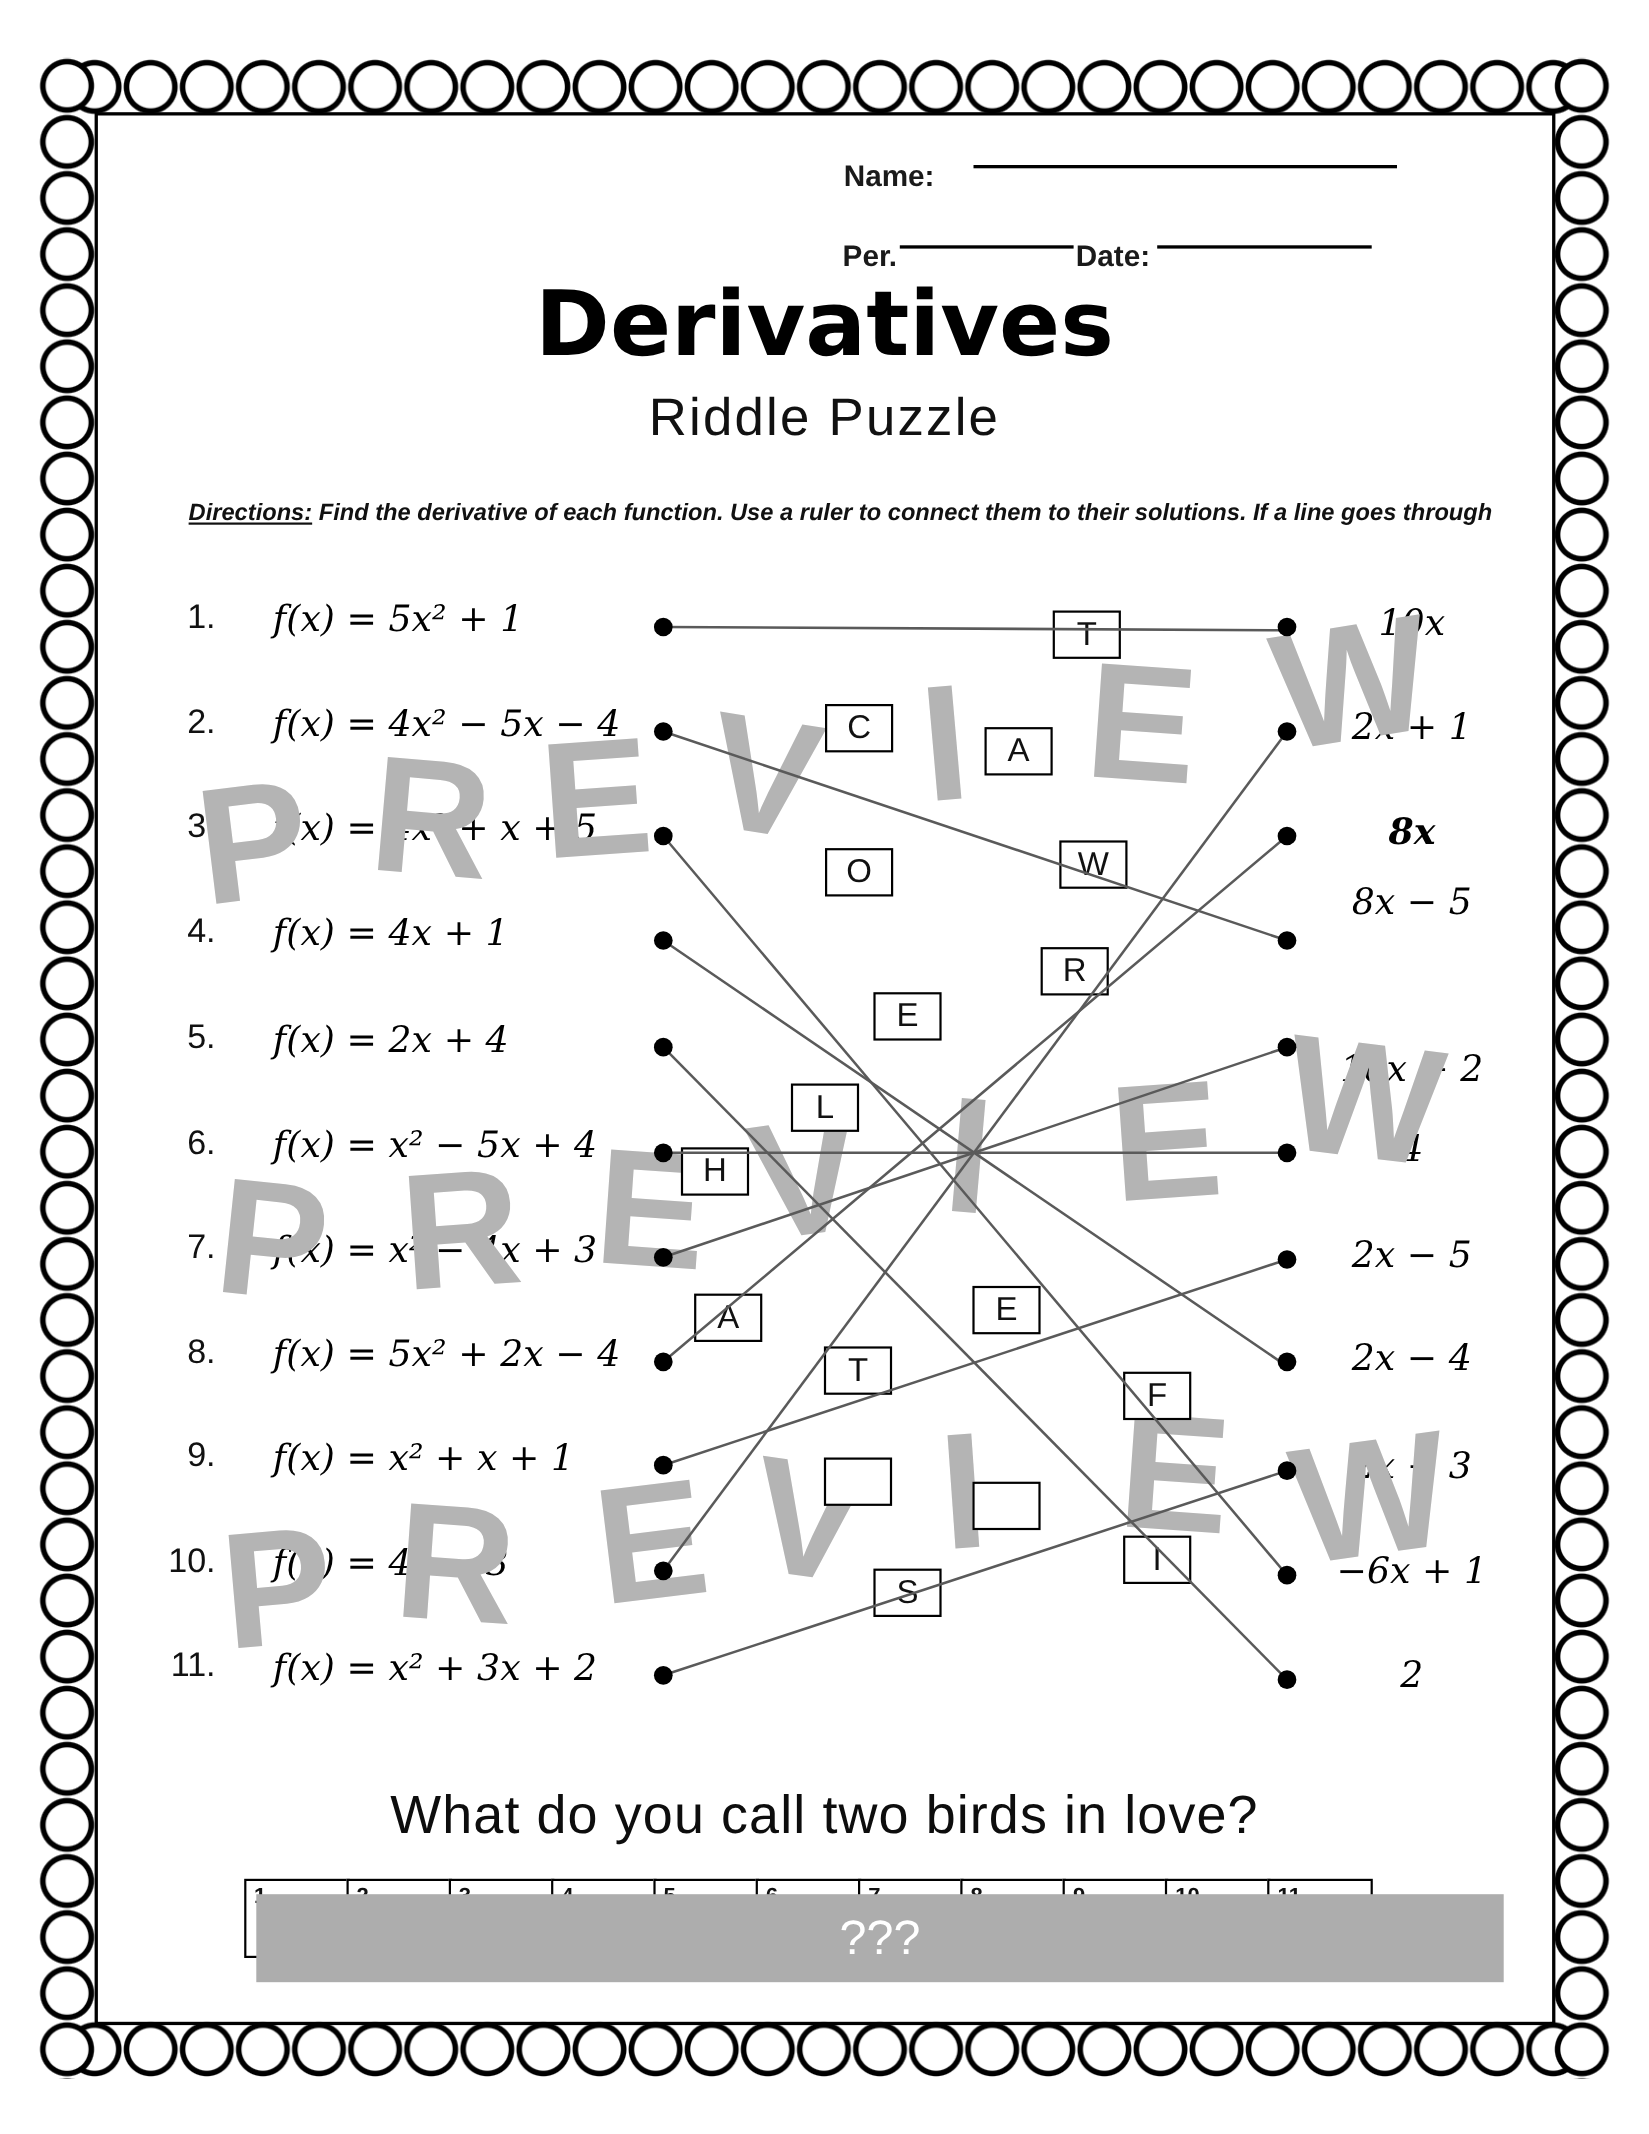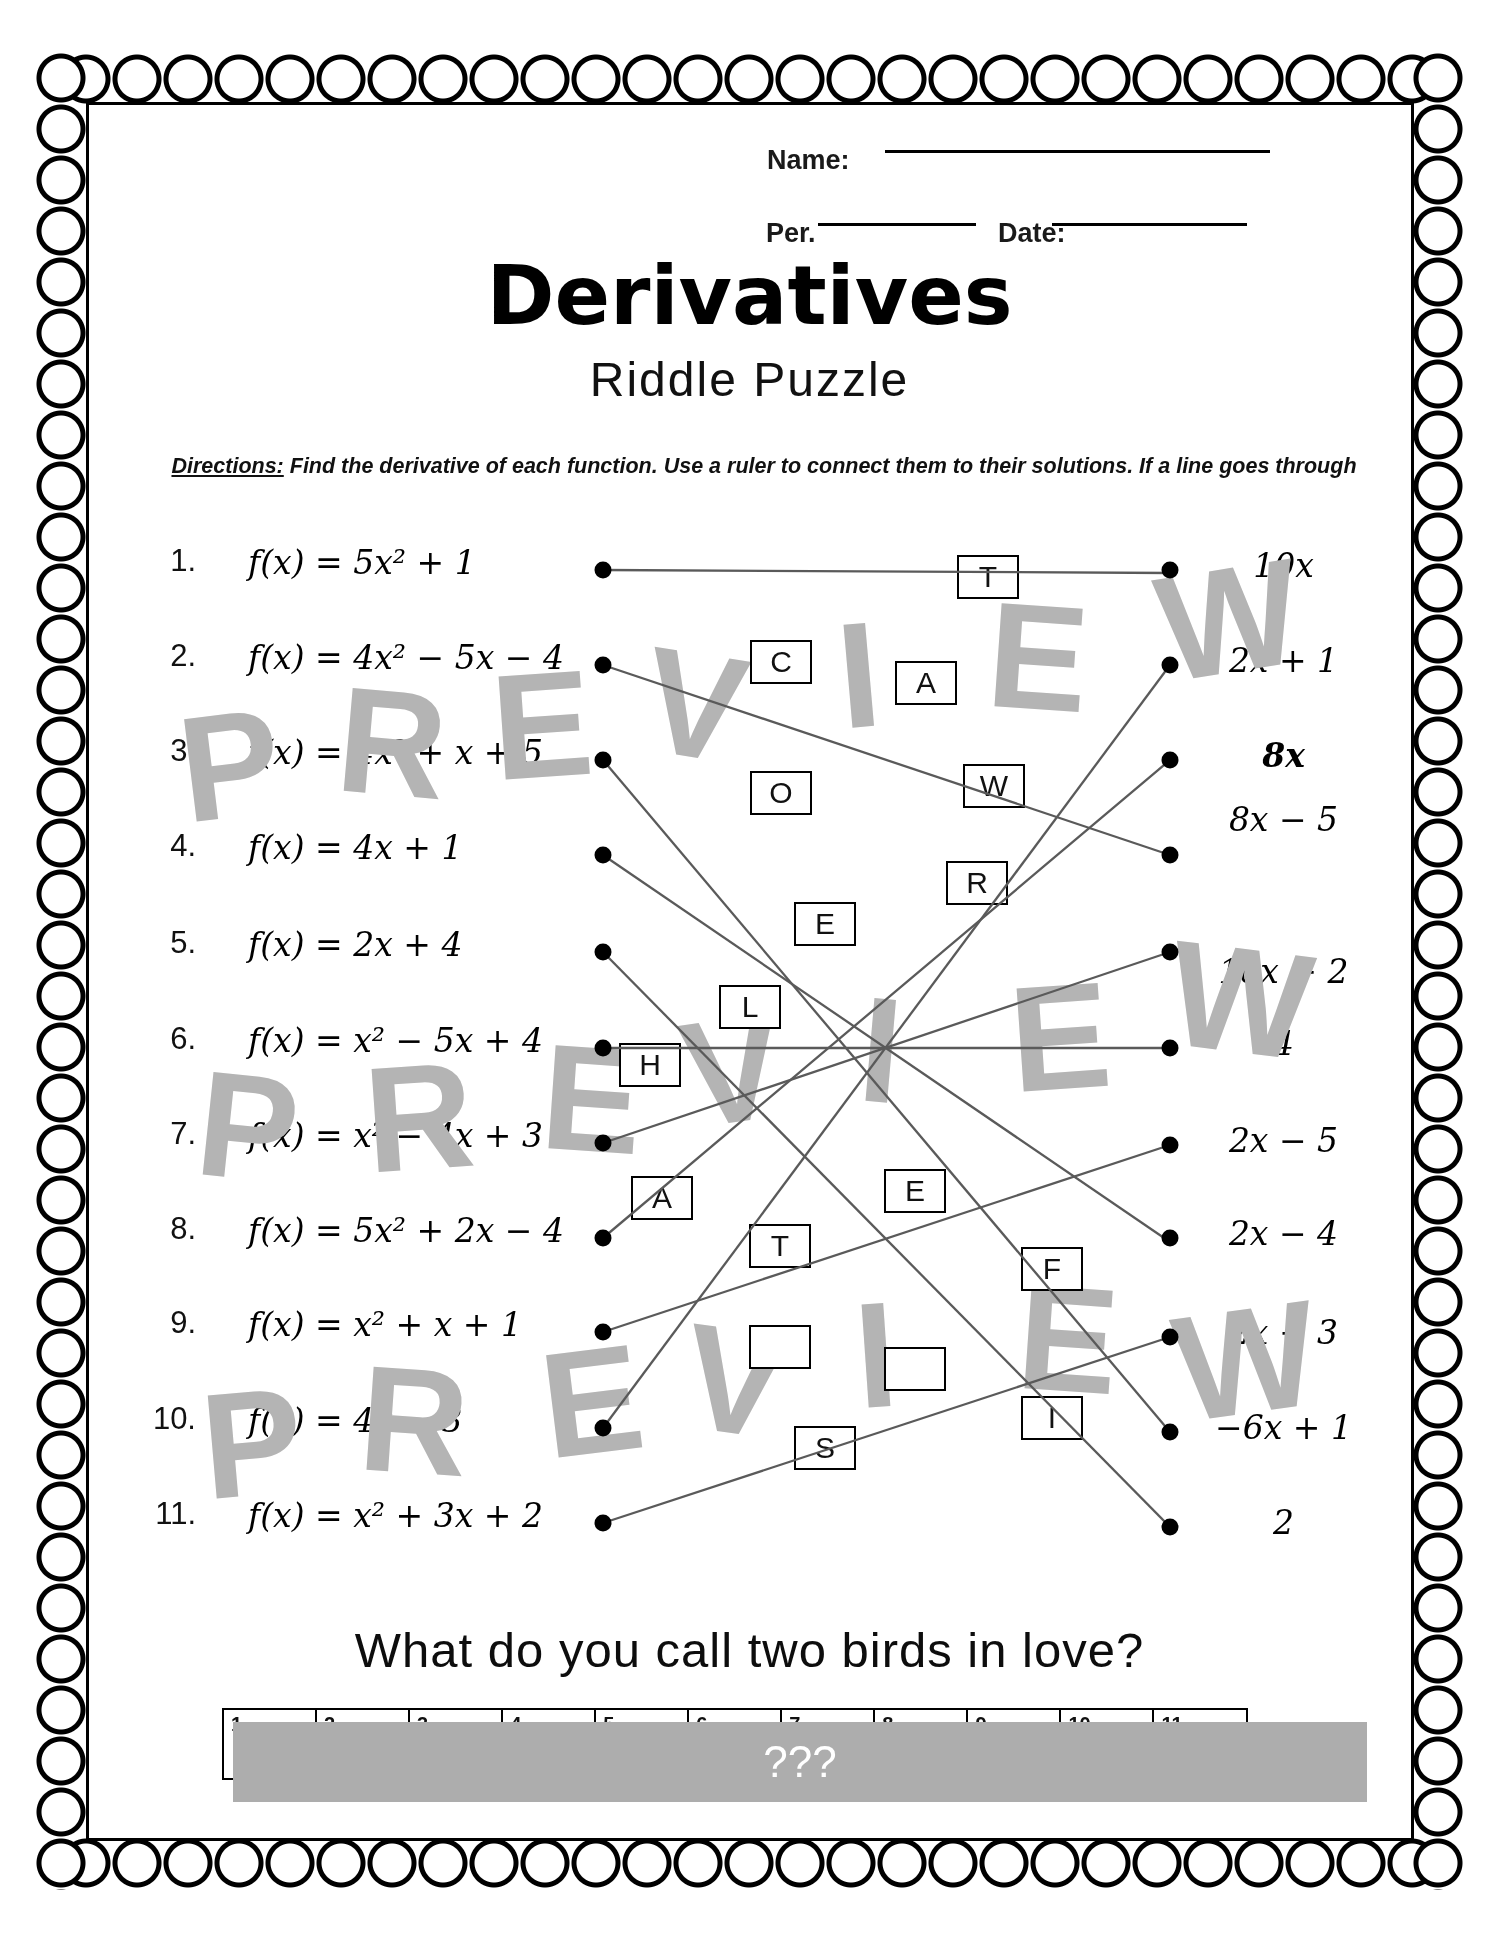--- a/index.html
+++ b/index.html
@@ -69,21 +69,21 @@
   <div id="innerRect"></div>
   <div class="scallop h top"></div>
   <div class="scallop h bottom"></div>
   <div class="scallop v left"></div>
   <div class="scallop v right"></div>
 
   <span class="hlabel" style="left:767px; top:145px;">Name:</span>
   <div class="hline" style="left:885px; top:150px; width:385px;"></div>
   <span class="hlabel" style="left:766px; top:218px;text-align:center;">Per.</span>
   <div class="hline" style="left:818px; top:223px; width:158px;"></div>
-  <span class="hlabel" style="left:978px; top:218px;margin-left:20px;">Date:</span>
+  <span class="hlabel" style="left:978px; top:218px;">Date:</span>
   <div class="hline" style="left:1052px; top:223px; width:195px;"></div>
 
   <div id="subtitle">Riddle Puzzle</div>
   <div id="title">Derivatives</div>
 
   <div id="directions">
     <span class="dirlabel">Directions:</span><span> Find the derivative of each function. Use a ruler to connect them to their solutions. If a line goes through</span><br>
   </div>
 
   <div id="puzzleLayer">

